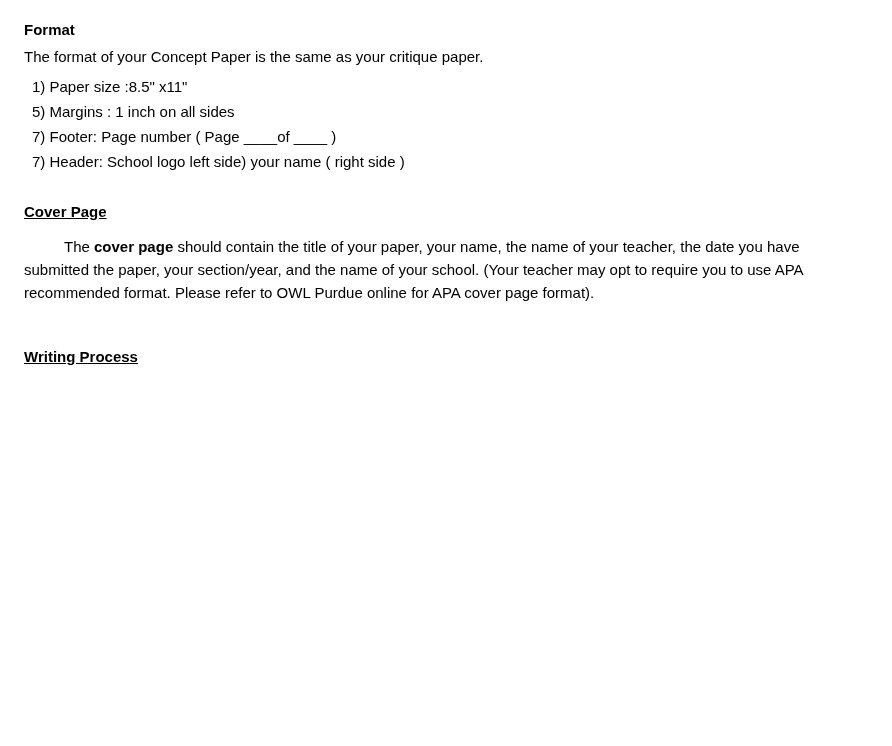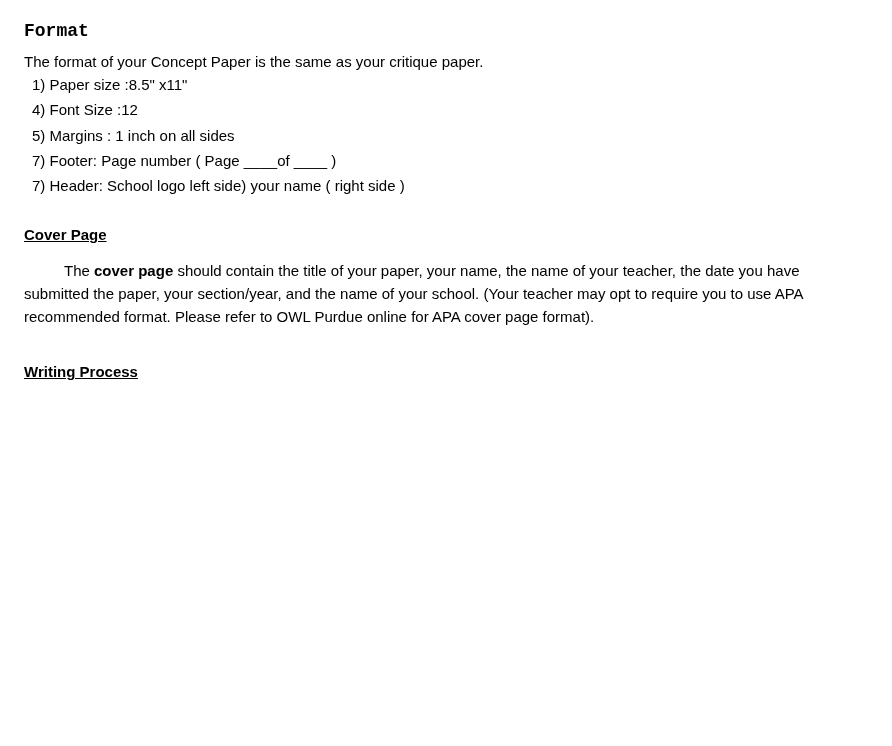--- a/index.html
+++ b/index.html
@@ -14,26 +14,26 @@
       font-size: 15px;
       color: #000000;
       width: 892px;
       min-height: 746px;
       padding: 18px 24px 24px 24px;
       line-height: 1.55;
     }
 
     .section-heading {
       font-weight: bold;
-      font-size: 18px;
-      font-family: Liberation Mono, monospace;
+      font-size: 15px;
     }
 
     .format-intro {
       margin-top: 4px;
+      margin-bottom: 6px;
     }
 
     .format-list {
       list-style: none;
       padding: 0;
       margin: 0 0 16px 0;
     }
 
     .format-list li {
       padding-left: 8px;
@@ -50,21 +50,21 @@
       font-size: 15px;
       margin-bottom: 12px;
     }
 
     .cover-page-body {
       text-indent: 40px;
       margin-bottom: 8px;
     }
 
     .writing-process-section {
-      margin-top: 32px;
+      margin-top: 40px;
     }
 
     .writing-process-heading {
       font-weight: bold;
       text-decoration: underline;
       font-size: 15px;
       margin-bottom: 4px;
     }
 
     .writing-process-body {
@@ -77,21 +77,20 @@
     }
   </style>
 </head>
 <body>
 
 <div>
   <p class="section-heading">Format</p>
   <p class="format-intro">The format of your Concept Paper is the same as your critique paper.</p>
   <ul class="format-list">
     <li>1)  Paper size :8.5" x11"</li>
-    <li>4)  Font Size :12</li>
     <li>5)  Margins : 1 inch on all sides</li>
     <li>7)  Footer: Page number ( Page ____of ____ )</li>
     <li>7)  Header: School logo left side) your name ( right side )</li>
   </ul>
 </div>
 
 <div class="cover-page-section">
   <p class="cover-page-heading">Cover Page</p>
   <p class="cover-page-body">
     <span>The </span><span class="bold-inline">cover page</span><span> should contain the title of your paper, your name, the name of your teacher, the date you have submitted the paper, your section/year, and the name of your school. (Your teacher may opt to require you to use APA recommended format. Please refer to OWL Purdue online for APA cover page format).</span>

